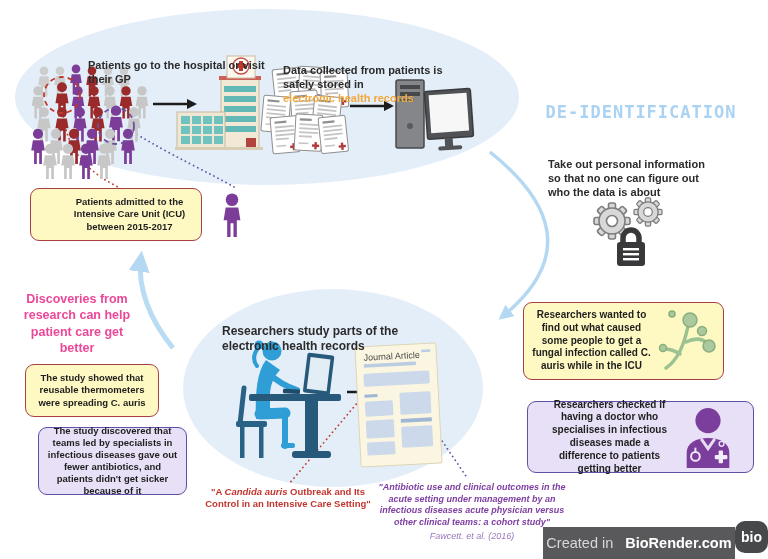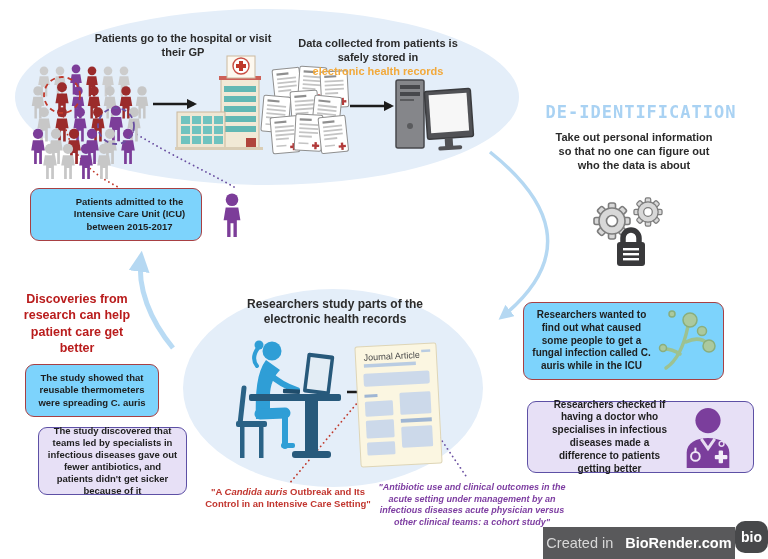--- a/index.html
+++ b/index.html
@@ -1,27 +1,27 @@
 <!DOCTYPE html>
 <html><head>
 <meta charset="utf-8">
 <style>
   html,body{margin:0;padding:0;background:#ffffff;}
   .canvas{position:relative;width:768px;height:559px;background:#ffffff;overflow:hidden;
           font-family:"Liberation Sans",sans-serif;color:#222;}
   .abs{position:absolute;}
   svg{display:block;}
-  .cap{font-weight:bold;text-align:center;line-height:1.25;color:#2b2b2b;}
+  .cap{font-weight:bold;text-align:left;line-height:1.25;color:#2b2b2b;margin-top:27px;}
   .hl-orange{display:block;color:#f2a93b;}
   .deid-title{font-family:"DejaVu Sans Mono",monospace;font-weight:bold;font-size:17px;
               letter-spacing:1px;color:#a9d2f3;text-align:center;}
-  .blue-note{font-weight:bold;font-size:12.5px;line-height:1.3;color:#b91c1c;text-align:center;}
+  .blue-note{font-weight:bold;font-size:12.5px;line-height:1.3;color:#ec4899;text-align:center;}
   .box{box-sizing:border-box;border-radius:9px;display:flex;align-items:center;
        justify-content:center;padding:5px 7px;gap:6px;}
-  .box-pink{background:#7dd3fc;border:1.7px solid #a84043;align-items:center;}
+  .box-pink{background:#fef9c3;border:1.7px solid #a84043;align-items:center;}
   .box-purple{background:#e7e0f6;border:1.7px solid #5d50a5;}
   .box-text{font-weight:bold;font-size:9.5px;line-height:1.28;text-align:center;color:#1e1e1e;}
   .cite-red{font-weight:bold;font-size:9.5px;line-height:1.3;text-align:center;color:#c2362f;}
   .cite-red .attr{display:block;color:#d5736d;font-weight:normal;margin-top:2px;}
   .cite-purple{font-weight:bold;font-style:italic;font-size:9px;line-height:1.3;text-align:center;color:#7d3da1;}
   .cite-purple .attr{display:block;color:#9d78bd;font-weight:normal;margin-top:2px;}
   .footer-bar{background:#59595b;display:flex;align-items:center;justify-content:center;
               gap:12px;font-size:14.5px;color:#d8d8d8;}
   .footer-bar b{color:#ffffff;}
   .footer-logo{background:#47484a;display:flex;align-items:center;justify-content:center;
@@ -279,20 +279,21 @@
       <circle cx="42" cy="39" r="2.5" fill="none" stroke="#e8def2" stroke-width="1.5"></circle>
     </svg>
   </div>
 
   <div class="abs cite-red" style="left:193px;top:486px;width:190px;">
     <span>"A </span><i>Candida auris</i><span> Outbreak and Its Control in an Intensive Care Setting"</span>
   </div>
 
   <div class="abs cite-purple" style="left:372px;top:482px;width:200px;">
     <span>"Antibiotic use and clinical outcomes in the acute setting under management by an infectious diseases acute physician versus other clinical teams: a cohort study"</span>
+    <span class="attr">Fawcett. et al. (2016)</span>
   </div>
 
   <div class="abs footer-bar" style="left:543px;top:527px;width:192px;height:32px;">
     <span>Created in</span>
     <b>BioRender.com</b>
   </div>
   <div class="abs footer-logo" style="left:735px;top:521px;width:33px;height:32px;border-radius:10px;">bio</div>
 
 </div>
 

